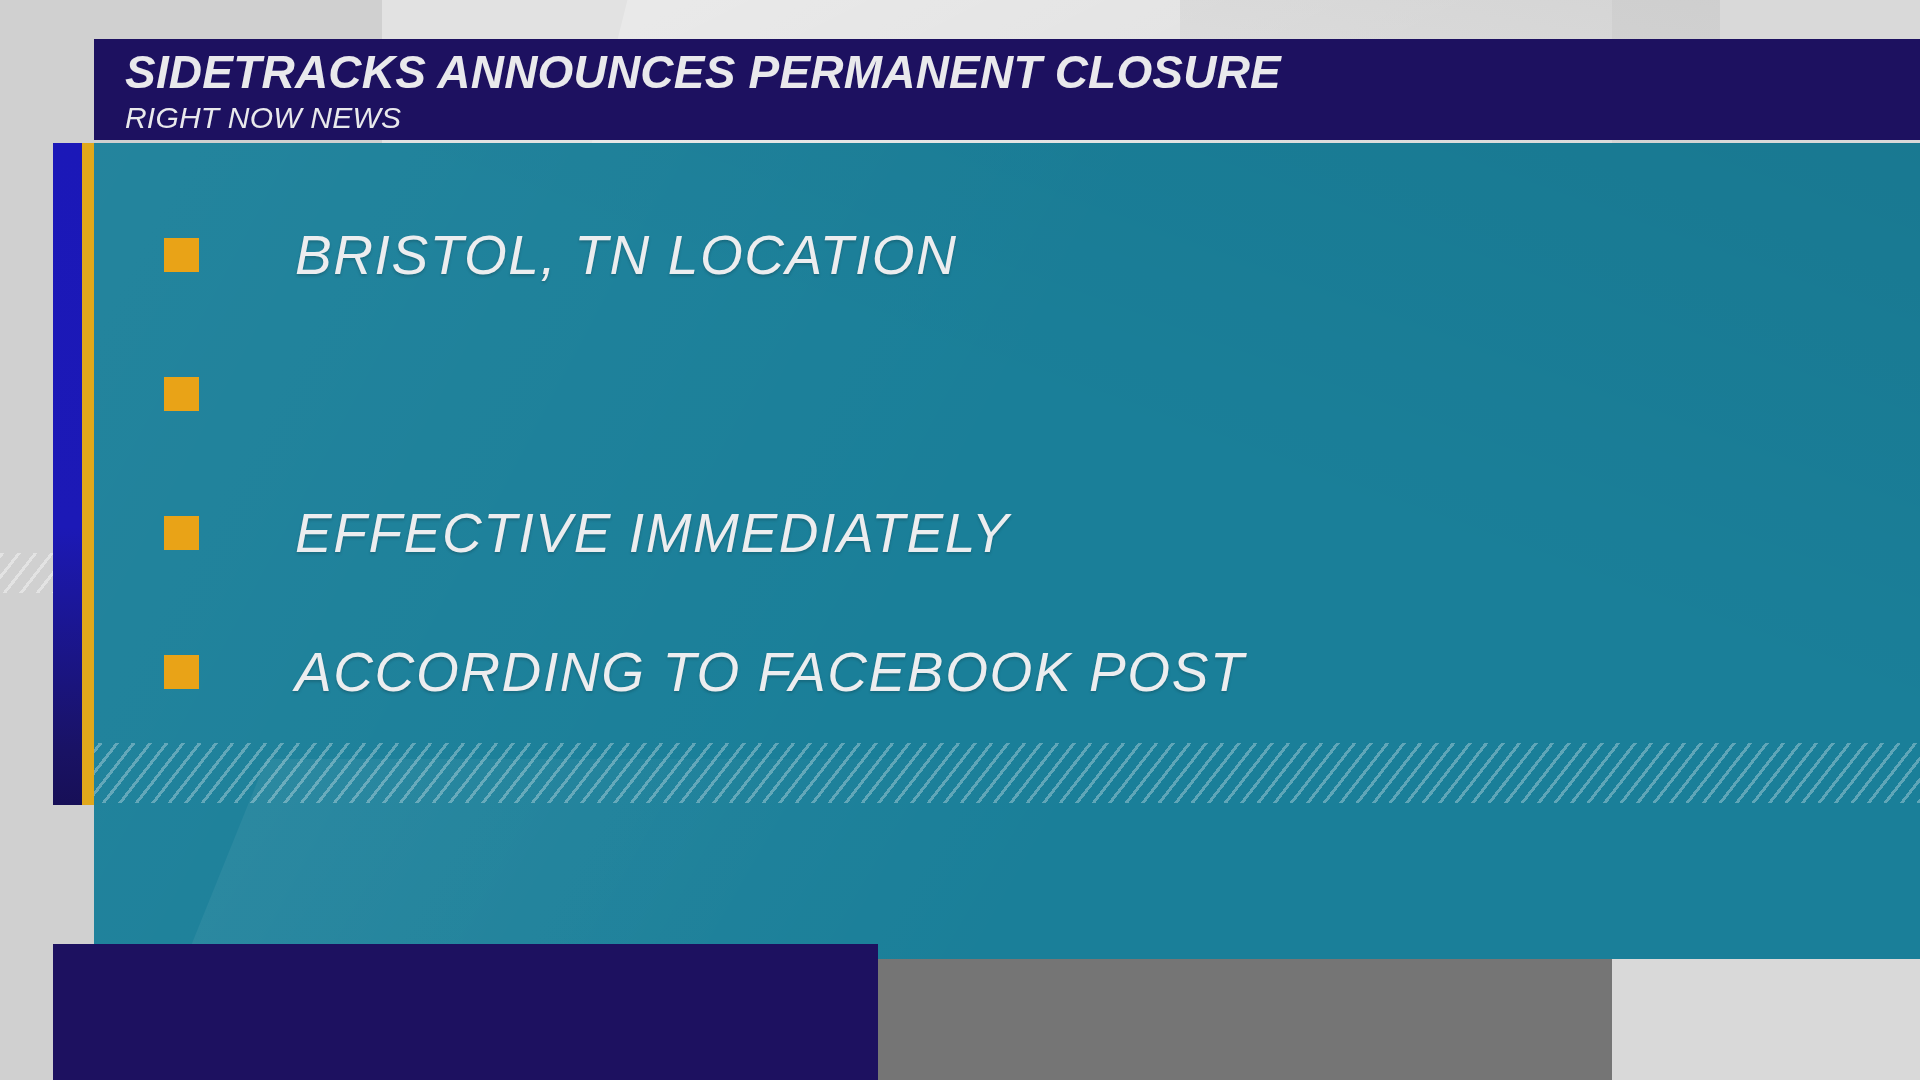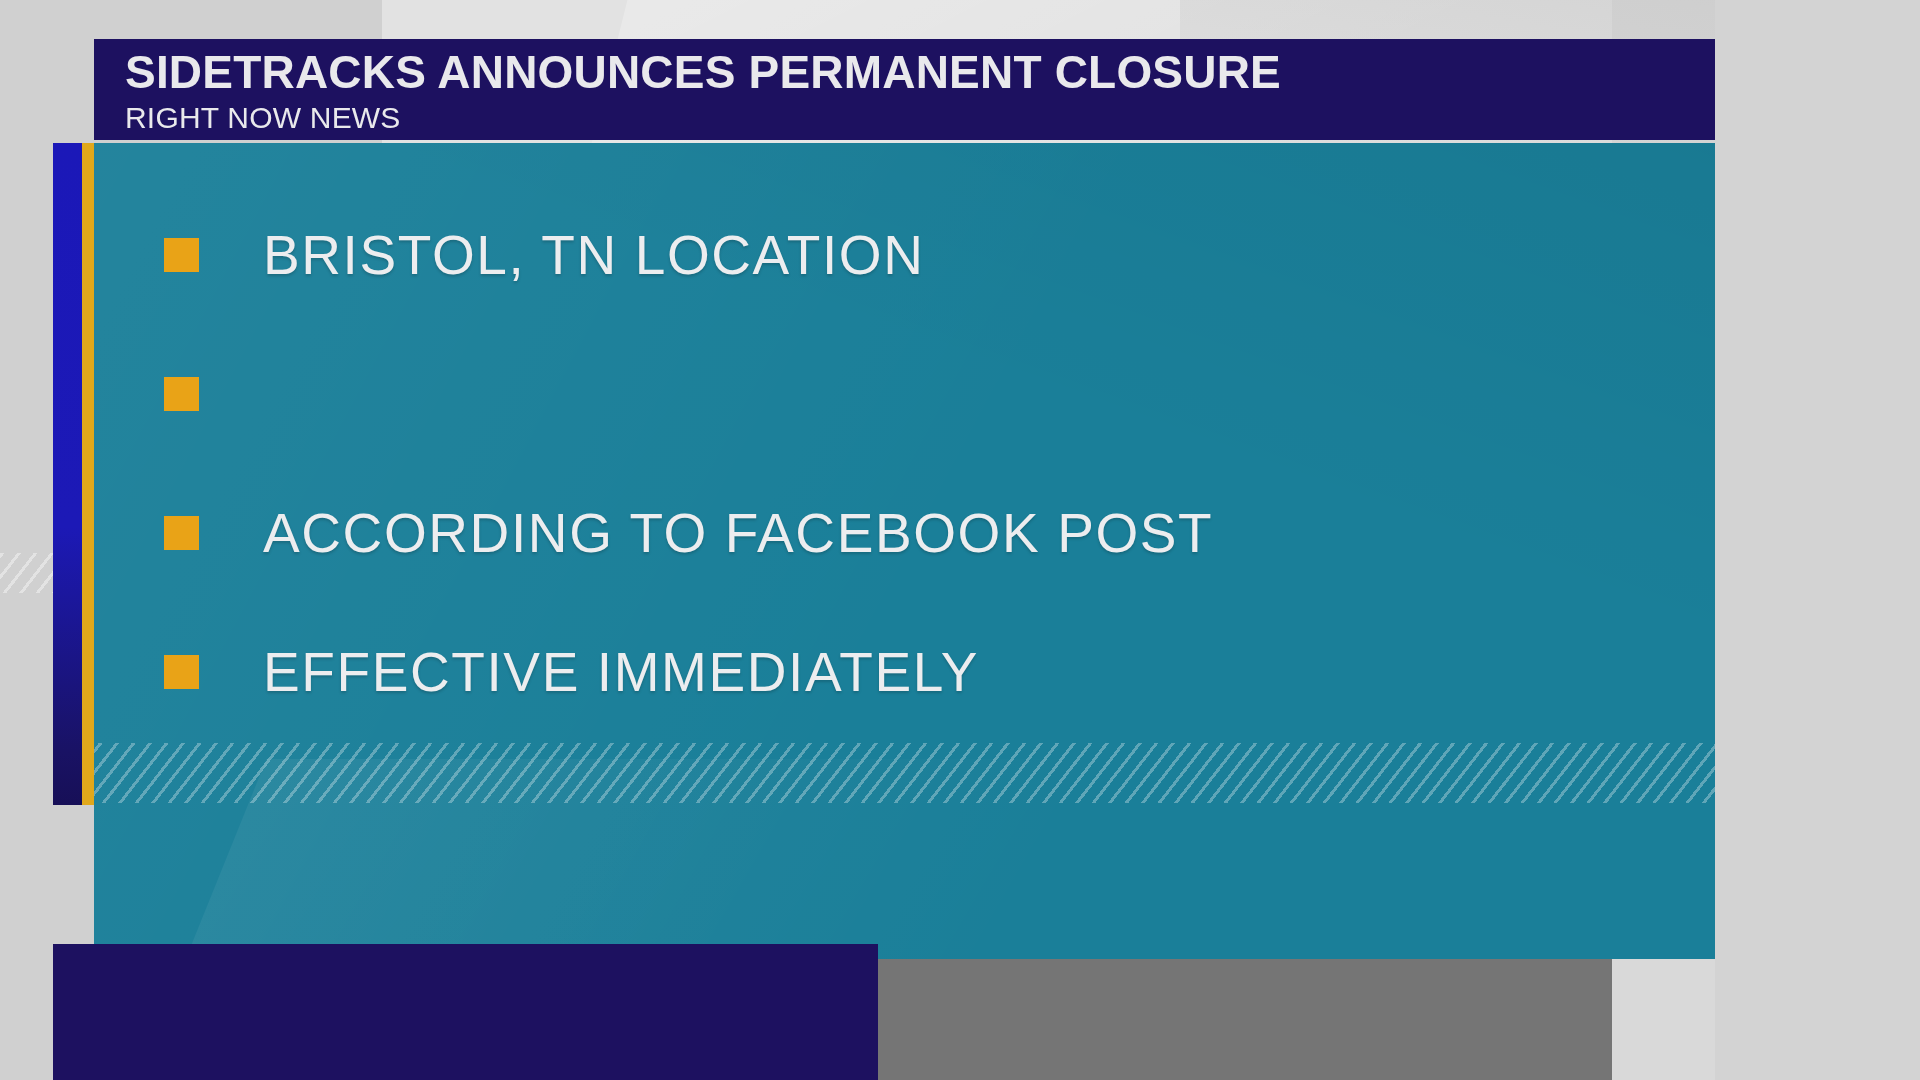--- a/index.html
+++ b/index.html
@@ -9,24 +9,25 @@
   }
   body {
     width: 1920px;
     height: 1080px;
     overflow: hidden;
     font-family: "Liberation Sans", sans-serif;
   }
 
   #stage {
     position: relative;
-    width: 1715px;
+    width: 1920px;
     height: 1080px;
     overflow: hidden;
     background: #ec4899;
+    font-style: italic;
   }
 
   
   .bg-layer {
     position: absolute;
     pointer-events: none;
   }
   #bg-left-pale {
     left: 0; top: 0;
     width: 382px; height: 1080px;
@@ -184,21 +185,21 @@
     align-items: center;
     height: 139px;
   }
   .bullet-marker {
     width: 35px;
     height: 34px;
     background: #e9a317;
     flex: 0 0 auto;
   }
   .bullet-text {
-    margin-left: 64px;
+    margin-left: 96px;
     font-size: 55px;
     font-weight: 400;
     letter-spacing: 1.6px;
     color: #ecedef;
     white-space: nowrap;
     text-shadow: 0 2px 3px rgba(0,0,0,0.18);
   }
 
   
   #bottom-navy-block {
@@ -237,25 +238,25 @@
     <div id="bullet-list">
       <div class="bullet-row">
         <span class="bullet-marker"></span>
         <span class="bullet-text">BRISTOL, TN LOCATION</span>
       </div>
       <div class="bullet-row">
         <span class="bullet-marker"></span>
       </div>
       <div class="bullet-row">
         <span class="bullet-marker"></span>
+        <span class="bullet-text">EFFECTIVE IMMEDIATELY</span>
+      </div>
+      <div class="bullet-row">
+        <span class="bullet-marker"></span>
         <span class="bullet-text">ACCORDING TO FACEBOOK POST</span>
-      </div>
-      <div class="bullet-row">
-        <span class="bullet-marker"></span>
-        <span class="bullet-text">EFFECTIVE IMMEDIATELY</span>
       </div>
     </div>
   </div>
 
   <div id="accent-blue-bar"></div>
   <div id="accent-gold-bar"></div>
 
   <div id="bottom-navy-block"></div>
 
 </div>

